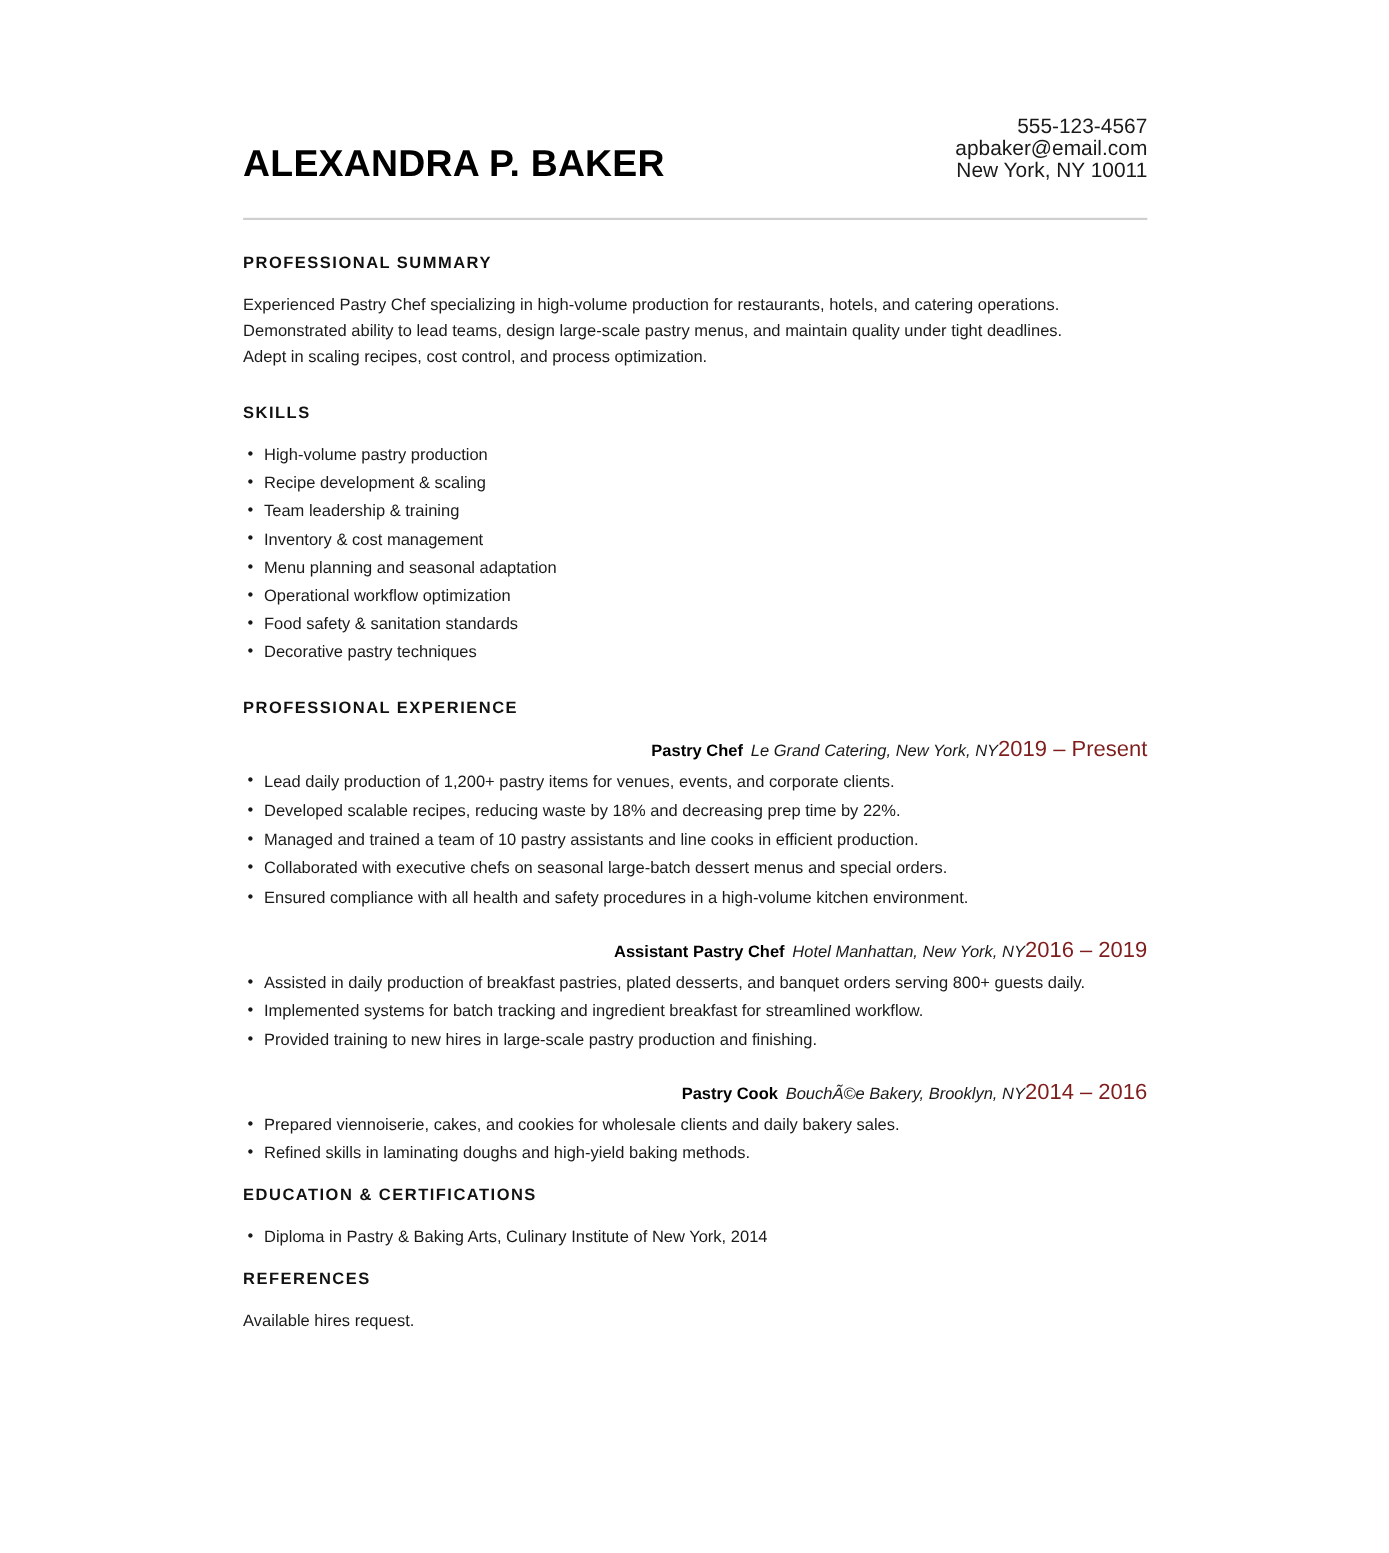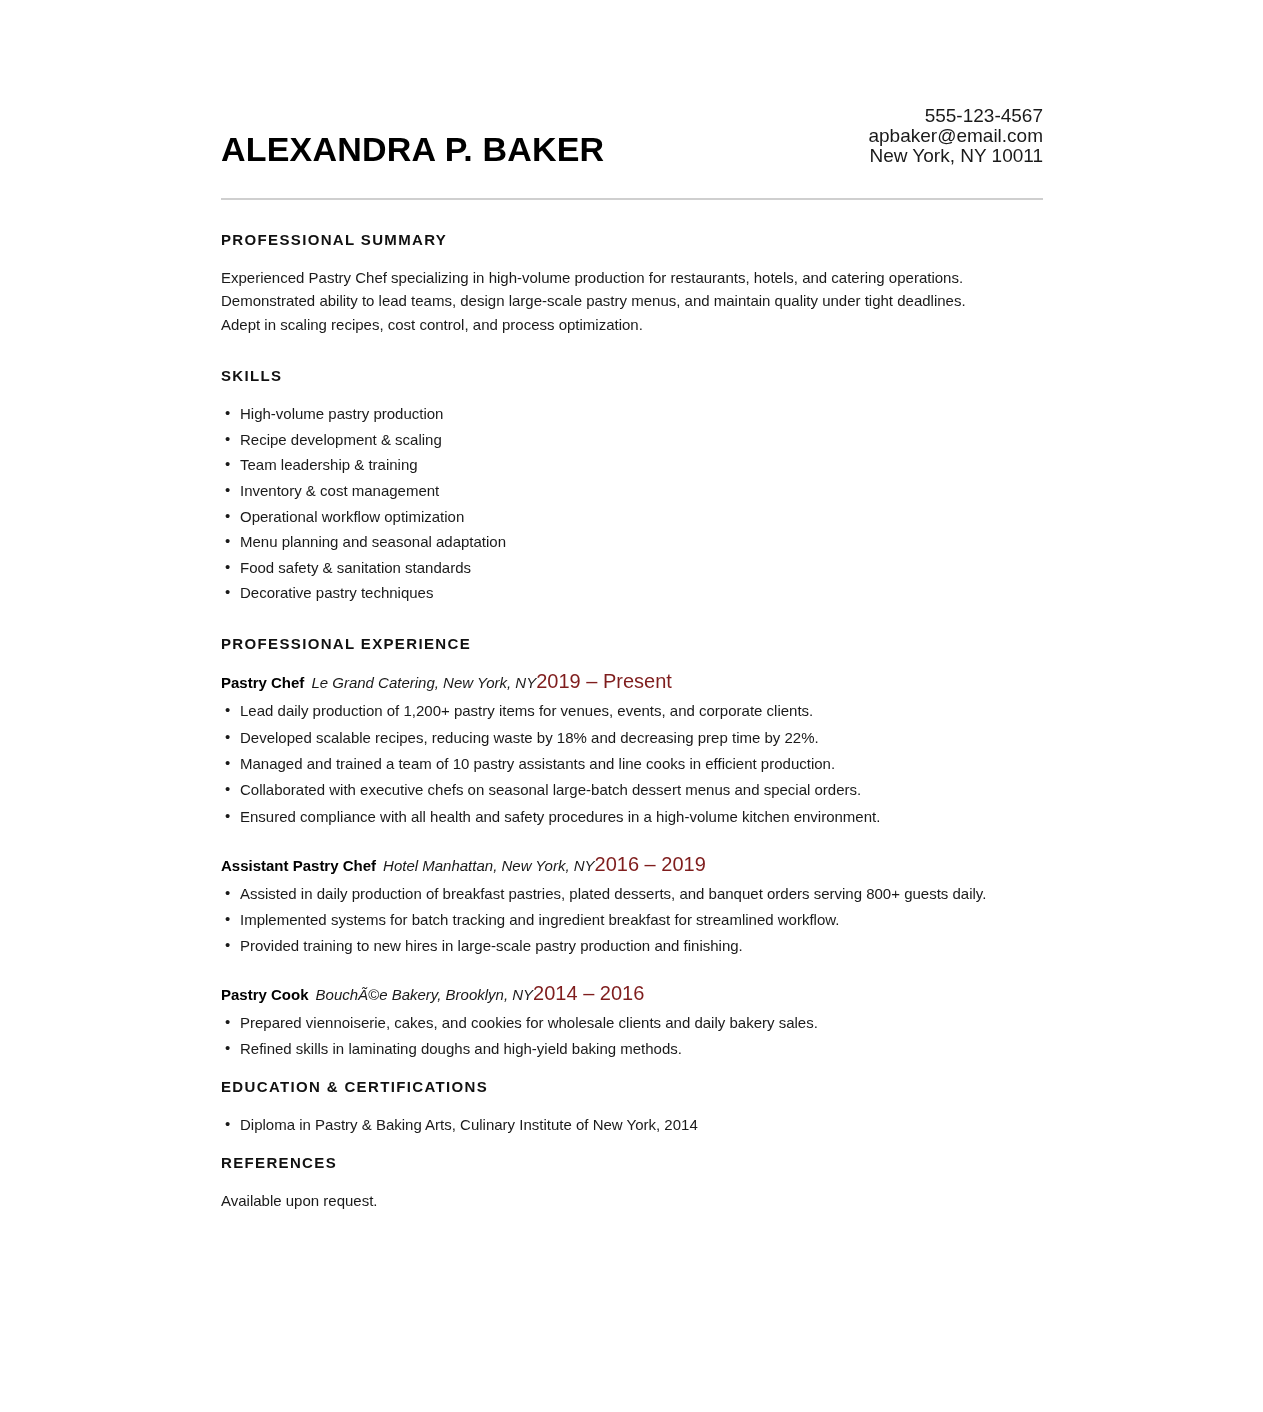--- a/index.html
+++ b/index.html
@@ -106,21 +106,21 @@
   ul.job-bullets li { margin-bottom: 3.3px; }
   ul.edu-list li { margin-bottom: 2.6px; }
 
   
   .job { margin-bottom: 26px; }
   .job:last-child { margin-bottom: 0; }
 
   .job-head {
     display: flex;
     align-items: baseline;
-    justify-content: flex-start;
+    justify-content: flex-end;
     margin-bottom: 6px;
   }
   .job-headline {
     font-size: 15px;
     line-height: 21px;
     white-space: nowrap;
   }
   .job-title {
     font-weight: 700;
     color: #000000;
@@ -163,22 +163,22 @@
       <p class="para">Adept in scaling recipes, cost control, and process optimization.</p>
     </div>
 
     <div class="section">
       <h2 class="section-title">SKILLS</h2>
       <ul class="bullets skills-list">
         <li>High-volume pastry production</li>
         <li>Recipe development &amp; scaling</li>
         <li>Team leadership &amp; training</li>
         <li>Inventory &amp; cost management</li>
+        <li>Menu planning and seasonal adaptation</li>
         <li>Operational workflow optimization</li>
-        <li>Menu planning and seasonal adaptation</li>
         <li>Food safety &amp; sanitation standards</li>
         <li>Decorative pastry techniques</li>
       </ul>
     </div>
 
     <div class="section">
       <h2 class="section-title">PROFESSIONAL EXPERIENCE</h2>
 
       <div class="job exp-first">
         <div class="job-head">
@@ -226,17 +226,17 @@
 
     <div class="section tight">
       <h2 class="section-title">EDUCATION &amp; CERTIFICATIONS</h2>
       <ul class="bullets edu-list">
         <li>Diploma in Pastry &amp; Baking Arts, Culinary Institute of New York, 2014</li>
       </ul>
     </div>
 
     <div class="section tight">
       <h2 class="section-title">REFERENCES</h2>
-      <p class="para">Available upon request.</p>
+      <p class="para">Available hires request.</p>
     </div>
 
   </div>
 </div>
 
 </body></html>

